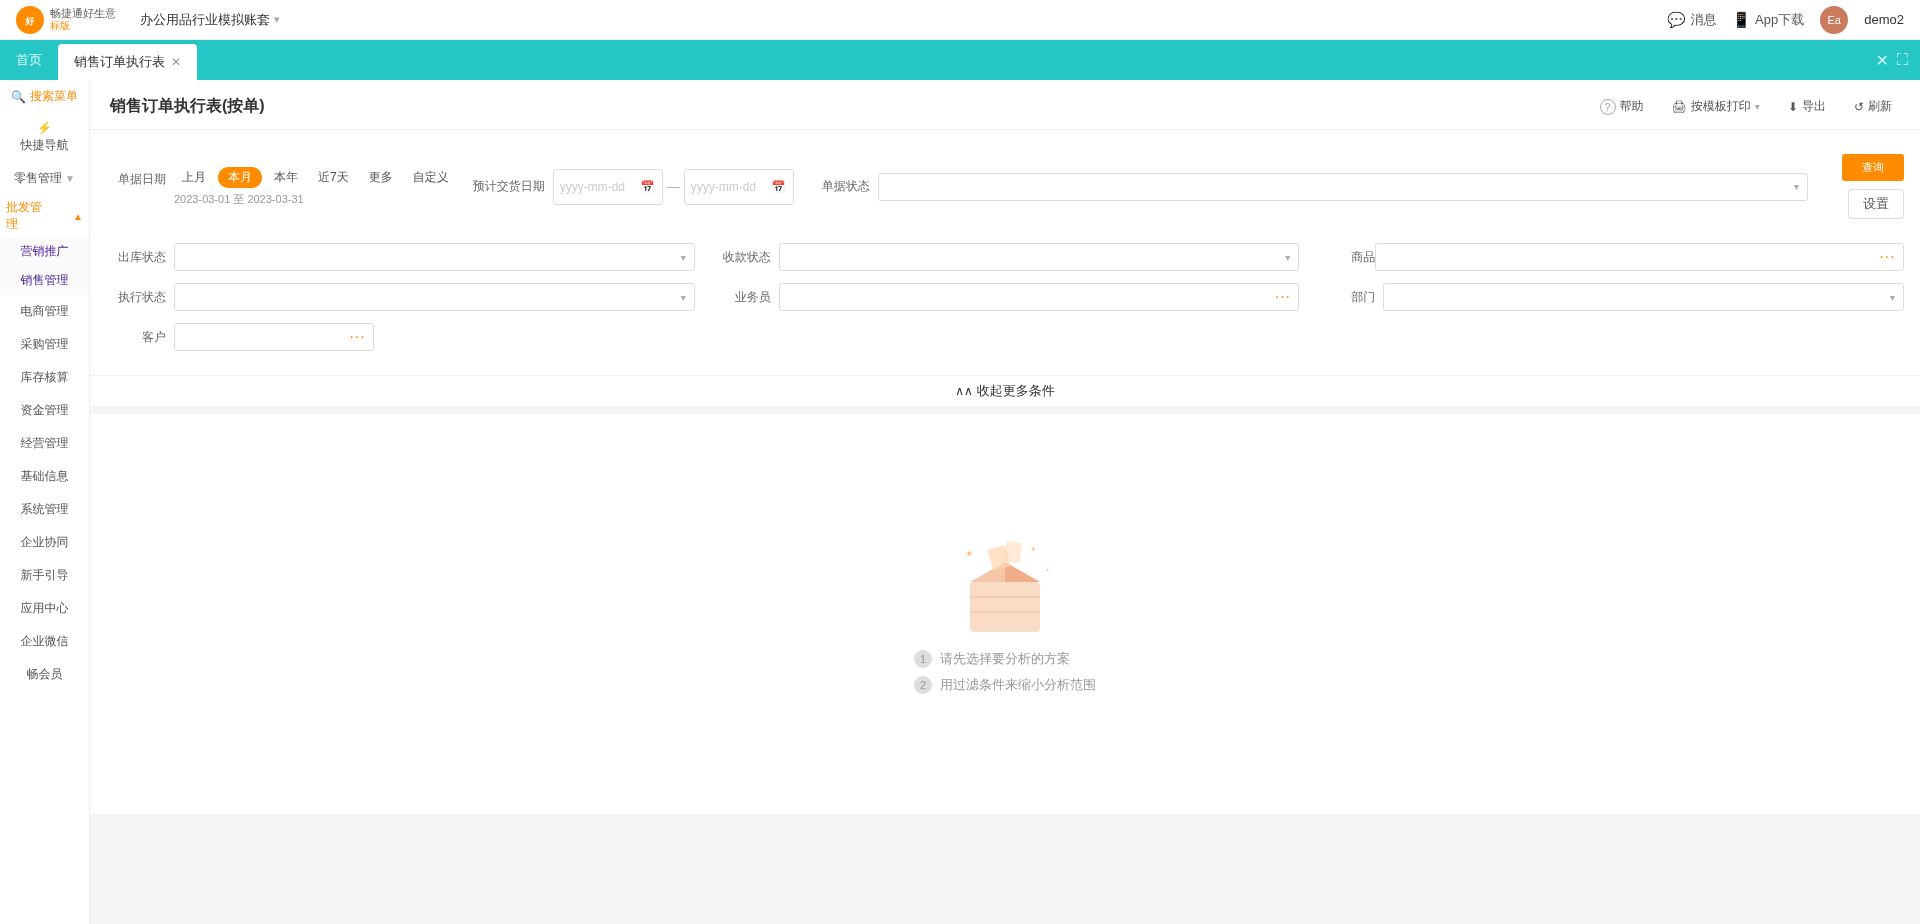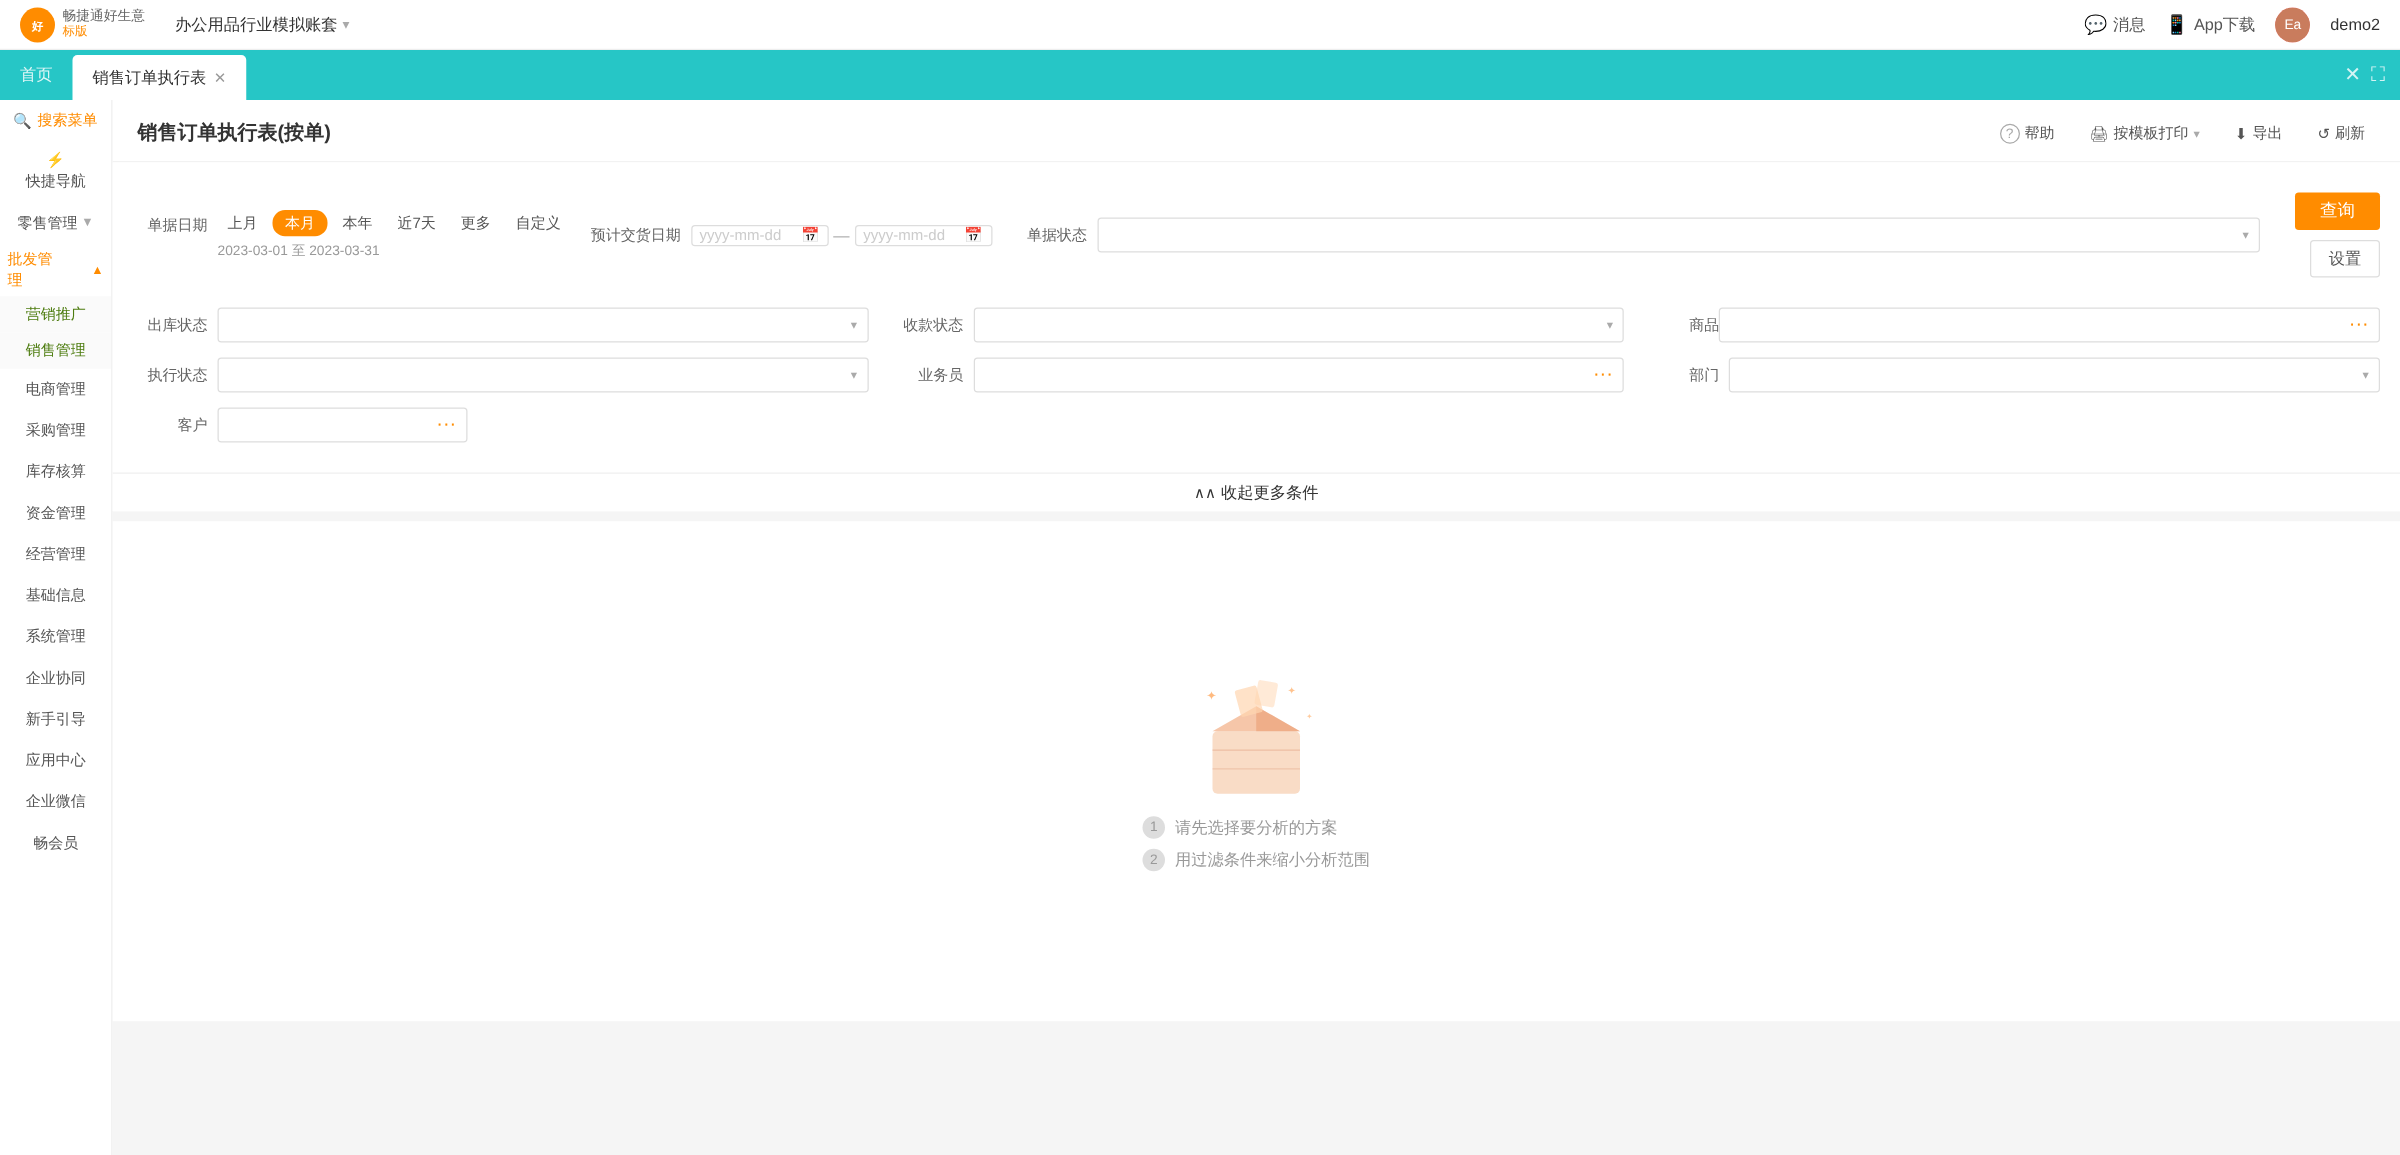--- a/index.html
+++ b/index.html
@@ -101,21 +101,21 @@
       display: flex;
       align-items: center;
       justify-content: center;
       gap: 3px;
     }
     .sidebar-section-header.expanded { color: #ff8c00; gap: 24px; }
     .sidebar-sub-item {
       padding: 6px 4px;
       text-align: center;
       font-size: 12px;
-      color: #4d7c0f;
+      color: #4c1d95;
       cursor: pointer;
       background: #fafafa;
     }
 
     
     .content-area {
       flex: 1;
       overflow-y: auto;
       background: #f5f5f5;
     }
@@ -230,21 +230,21 @@
       cursor: pointer;
       position: relative;
     }
     .filter-select-arrow { color: #aaa; font-size: 10px; }
     .filter-date-range {
       display: flex;
       align-items: center;
       gap: 4px;
     }
     .date-input {
-      height: 17px;
+      height: 36px;
       border: 1px solid #ddd;
       border-radius: 3px;
       padding: 0 6px;
       font-size: 12px;
       color: #999;
       background: #fff;
       width: 110px;
       display: flex;
       align-items: center;
       justify-content: space-between;
@@ -283,21 +283,21 @@
       padding: 12px 0 12px 8px;
       align-items: flex-end;
       min-width: 80px;
     }
     .btn-query {
       background: #ff8c00;
       color: #fff;
       border: none;
       border-radius: 3px;
       padding: 6px 20px;
-      font-size: 14px;
+      font-size: 11px;
       cursor: pointer;
       white-space: nowrap;
     }
     .btn-settings {
       background: #fff;
       color: #555;
       border: 1px solid #ddd;
       border-radius: 3px;
       padding: 5px 14px;
       font-size: 13px;

